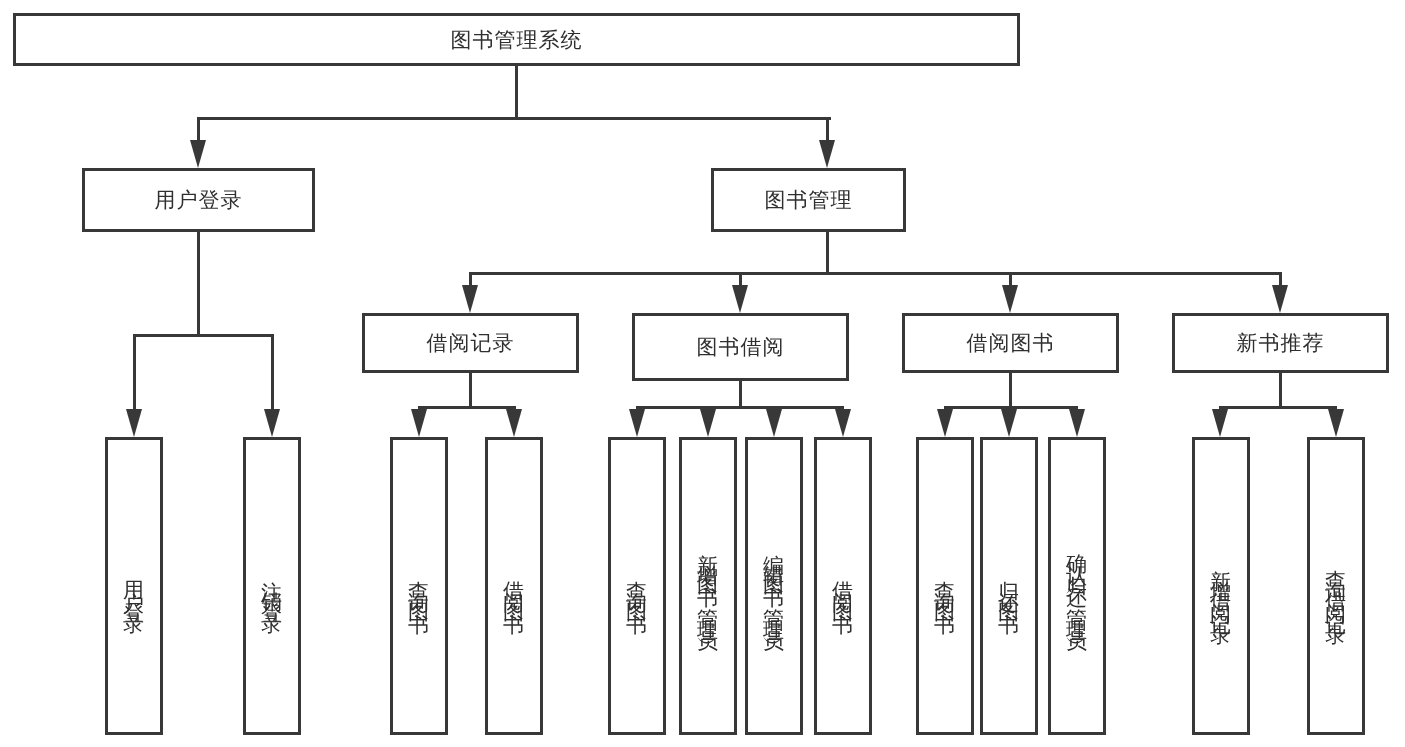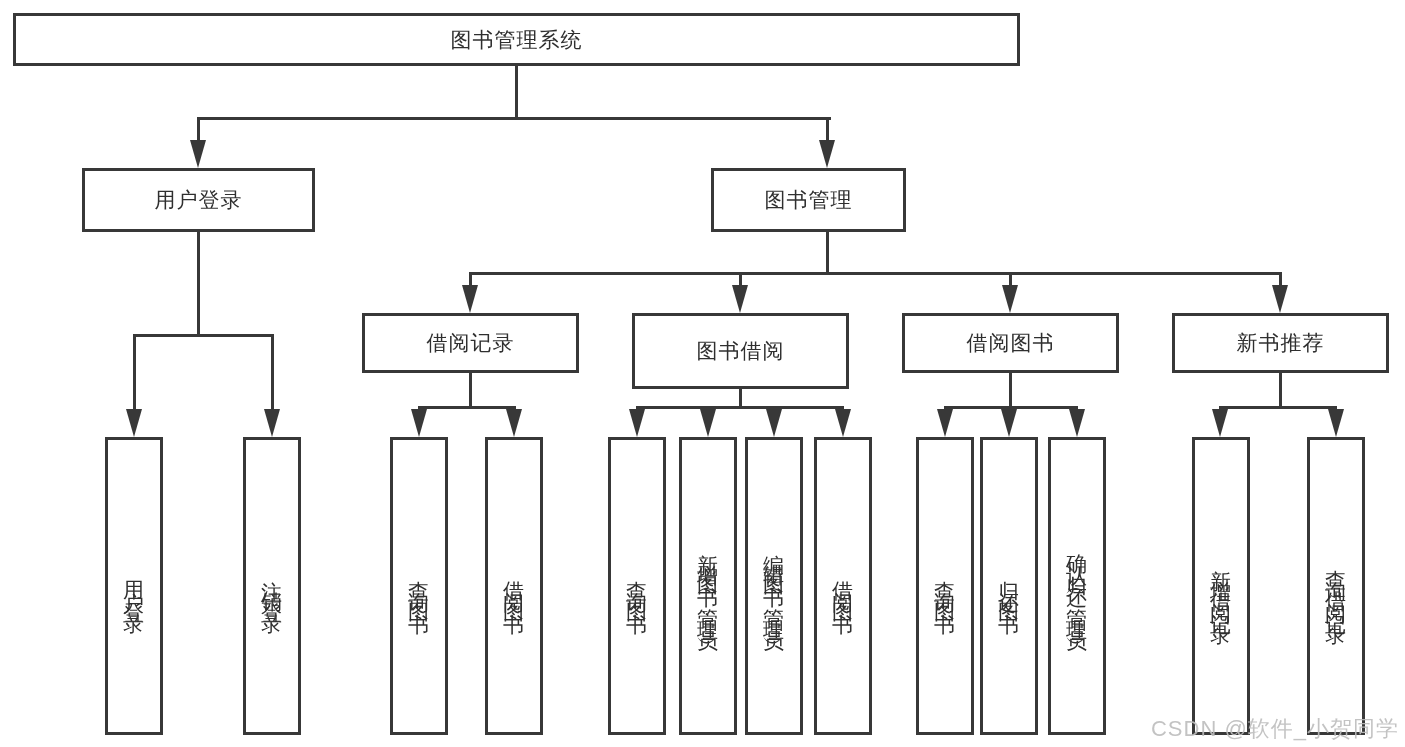--- a/index.html
+++ b/index.html
@@ -70,21 +70,21 @@
   <div class="box" style="left:82px;top:168px;width:233px;height:64px">
     <span>用户登录</span>
   </div>
   <div class="box" style="left:711px;top:168px;width:195px;height:64px">
     <span>图书管理</span>
   </div>
 
   <div class="box" style="left:362px;top:313px;width:217px;height:60px">
     <span>借阅记录</span>
   </div>
-  <div class="box" style="left:632px;top:313px;width:217px;height:76px">
+  <div class="box" style="left:632px;top:313px;width:217px;height:68px">
     <span>图书借阅</span>
   </div>
   <div class="box" style="left:902px;top:313px;width:217px;height:60px">
     <span>借阅图书</span>
   </div>
   <div class="box" style="left:1172px;top:313px;width:217px;height:60px">
     <span>新书推荐</span>
   </div>
 
   <div class="box leaf" style="left:105px;top:437px;width:58px;height:298px">
@@ -172,15 +172,14 @@
   <div class="hl" style="left:944px;top:406px;width:134px"></div>
   <div class="ah" style="left:937px;top:409px"></div>
   <div class="ah" style="left:1001px;top:409px"></div>
   <div class="ah" style="left:1069px;top:409px"></div>
 
   <div class="vl" style="left:1279px;top:373px;height:36px"></div>
   <div class="hl" style="left:1219px;top:406px;width:118px"></div>
   <div class="ah" style="left:1212px;top:409px"></div>
   <div class="ah" style="left:1328px;top:409px"></div>
 
-  <div class="watermark">CSDN @软件_小贺同学</div>
 
 </div>
 
 </body></html>

